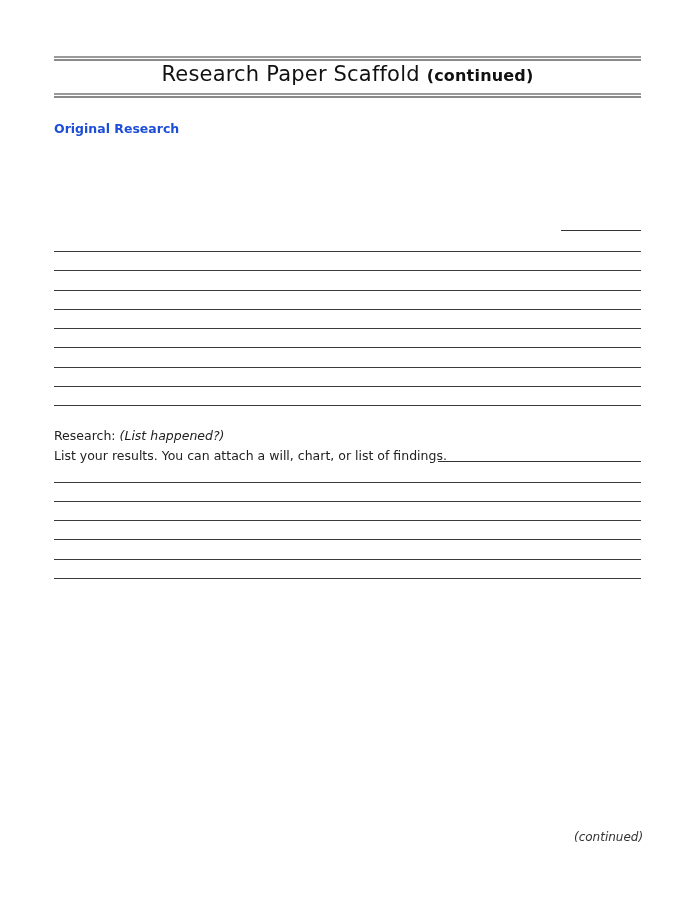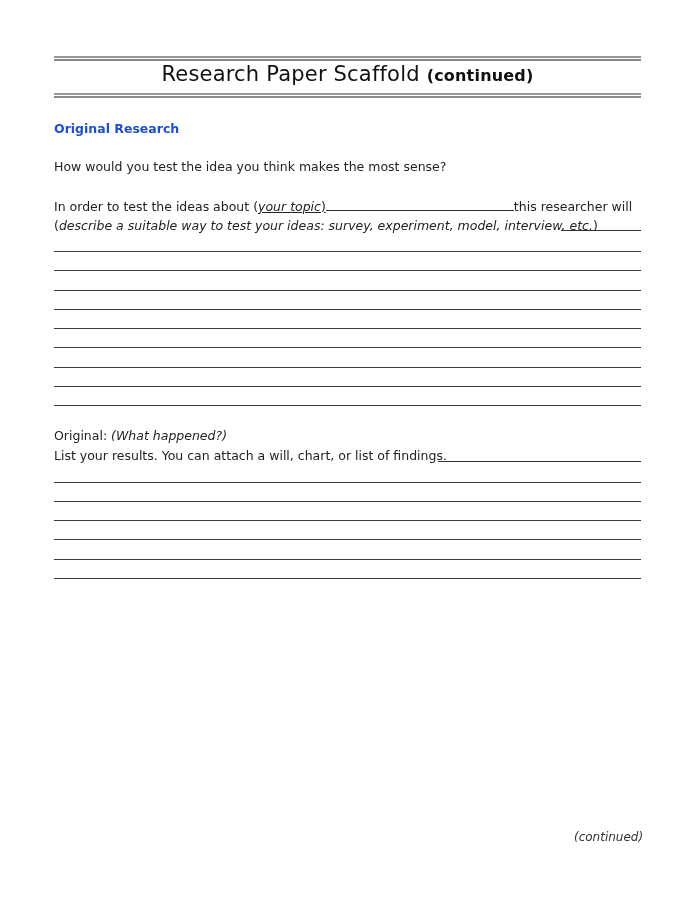--- a/index.html
+++ b/index.html
@@ -28,44 +28,37 @@
 
   <div class="rule-double top"></div>
   <div class="title">
     <span>Research Paper Scaffold</span>
     <span class="sub">(continued)</span>
   </div>
   <div class="rule-double bottom"></div>
 
   <div class="text heading" style="top:121px;">Original Research</div>
 
-  <div class="text" style="top:159px;">How would you test the idea you think makes the most sense?</div>
 
-  <div class="text" style="top:198px;">
-    <span>In order to test the ideas about (</span><span class="it ul">your topic</span><span class="ul">)</span><span class="blank" style="width:188px;"></span><span>this researcher will</span>
-  </div>
 
-  <div class="text" style="top:218px;">
-    <span>(</span><span class="it">describe a suitable way to test your ideas: survey, experiment, model, interview, etc.</span><span>)</span>
-  </div>
   <div class="blank" style="position:absolute; left:561px; top:218px; width:80px;"></div>
 
   <div class="line" style="top:251px;"></div>
   <div class="line" style="top:270px;"></div>
   <div class="line" style="top:290px;"></div>
   <div class="line" style="top:309px;"></div>
   <div class="line" style="top:328px;"></div>
   <div class="line" style="top:347px;"></div>
   <div class="line" style="top:367px;"></div>
   <div class="line" style="top:386px;"></div>
   <div class="line" style="top:405px;"></div>
 
   <div class="text" style="top:428px;">
-    <span>Original:</span>
-    <span class="it">(What happened?)</span>
+    <span>Research:</span>
+    <span class="it">(List happened?)</span>
   </div>
 
   <div class="text" style="top:448px;">List your results. You can attach a will, chart, or list of findings.</div>
   <div class="blank" style="position:absolute; left:438px; top:449px; width:203px;"></div>
 
   <div class="line" style="top:482px;"></div>
   <div class="line" style="top:501px;"></div>
   <div class="line" style="top:520px;"></div>
   <div class="line" style="top:539px;"></div>
   <div class="line" style="top:559px;"></div>

